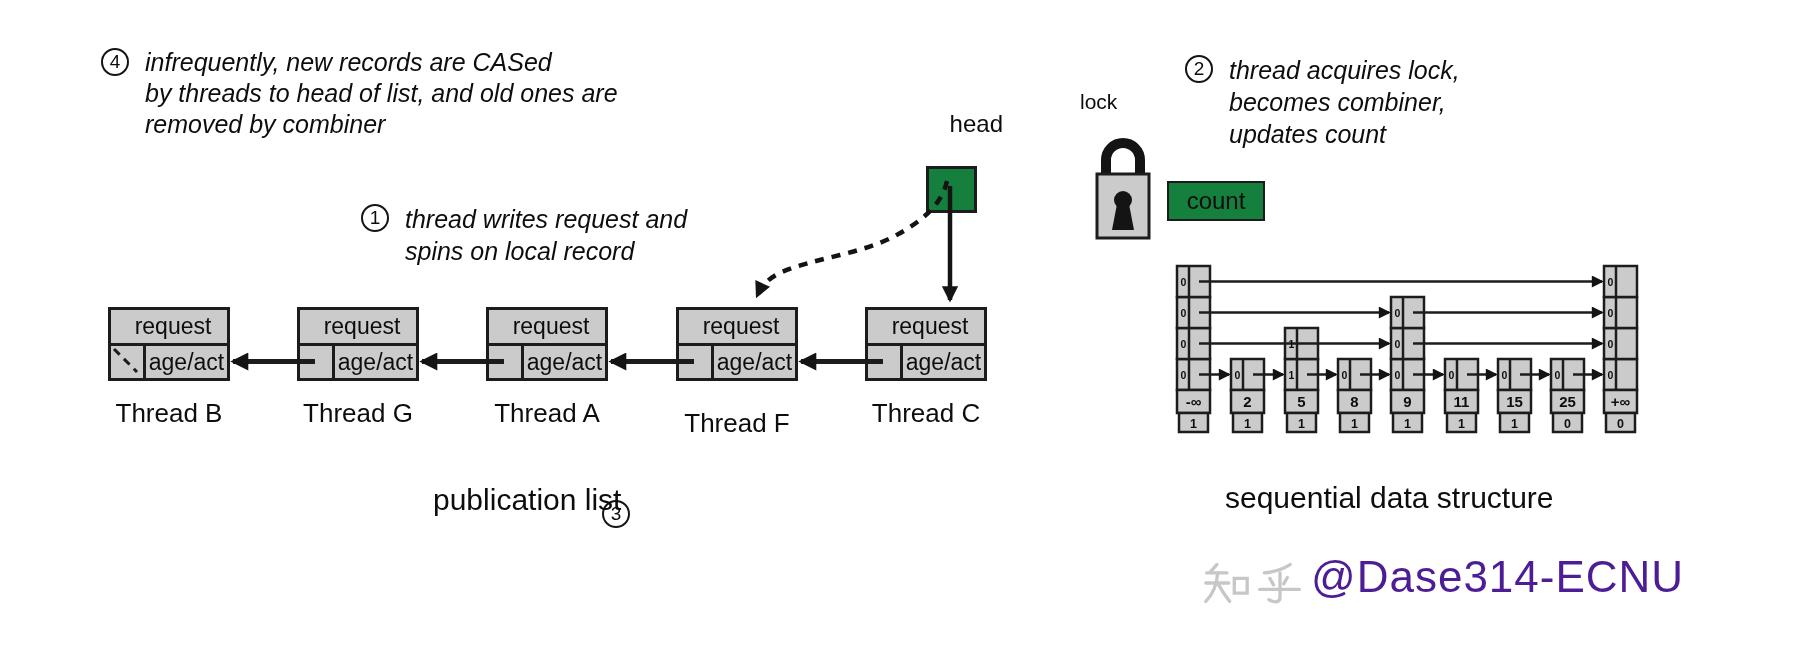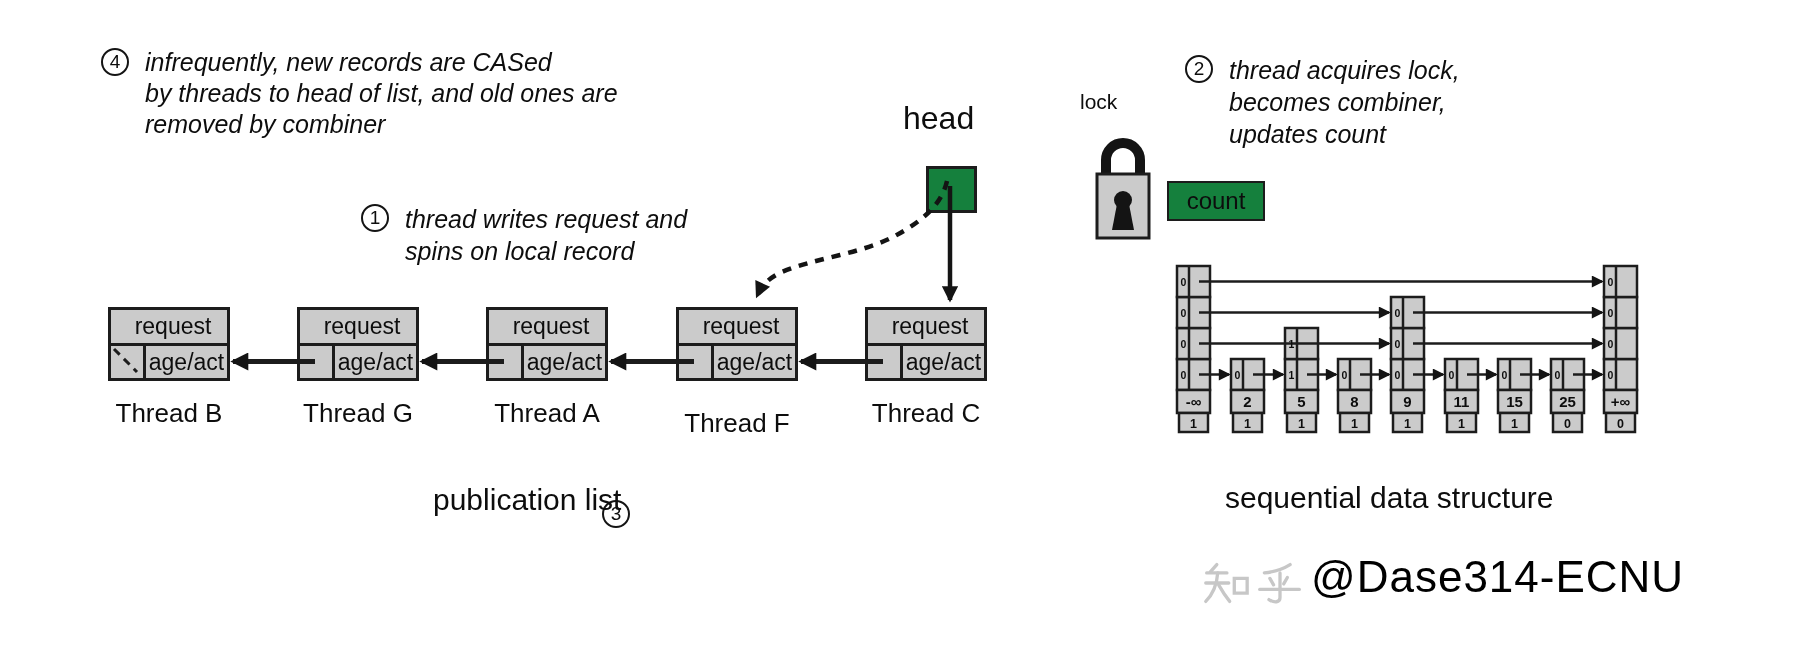--- a/index.html
+++ b/index.html
@@ -22,21 +22,21 @@
   .gbox{position:absolute;background:#15803d;border:3px solid #1c1c1c;box-sizing:border-box;}
   .countbox{display:flex;align-items:center;justify-content:center;font-size:24px;border-width:2.5px;}
   
   .record{position:absolute;width:122px;height:74px;background:#cbcbcb;border:3px solid #1c1c1c;box-sizing:border-box;}
   .rtop{height:33px;border-bottom:3px solid #1c1c1c;display:flex;align-items:center;justify-content:center;font-size:23px;padding-left:8px;}
   .rbot{display:flex;height:32px;justify-content:flex-end;}
   .rptr{width:32px;border-right:3px solid #1c1c1c;position:relative;flex:none;}
   .rage{flex:1;display:flex;align-items:center;justify-content:center;font-size:23px;}
   .tlabel{position:absolute;width:160px;text-align:center;font-size:26px;}
   #overlay{position:absolute;left:0;top:0;z-index:5;pointer-events:none;}
-  .watermark{position:absolute;color:#000000;}
+  .watermark{position:absolute;color:#4c1d95;}
   .wm-handle{font-size:44px;letter-spacing:1px;}
 </style>
 </head>
 <body>
 
 <div class="canvas" id="canvas">
 
   <div class="ann" style="left:101px;top:47px">
     <span class="circ">4</span>
     <div class="annlines">
@@ -60,21 +60,21 @@
       <div>thread acquires lock,</div>
       <div>becomes combiner,</div>
       <div>updates count</div>
     </div>
   </div>
 
   <div class="ann" style="left:602px;top:499px">
     <span class="circ">3</span>
   </div>
 
-  <div class="lbl" style="left:903px;top:100px;width:100px;text-align:left;font-size:32px;">head</div>
+  <div class="lbl" style="left:903px;top:110px;width:100px;text-align:right;font-size:24px;">head</div>
   <div class="gbox" style="left:926px;top:166px;width:51px;height:47px;"></div>
 
   <div class="lbl" style="left:1080px;top:90px;font-size:21px;">lock</div>
   <svg style="position:absolute;left:1090px;top:128px;" width="70" height="115" viewBox="0 0 70 115">
     <path d="M16 48 V32 a17 17 0 0 1 34 0 V48" fill="none" stroke="#141414" stroke-width="10"></path>
     <rect x="7" y="46" width="52" height="64" fill="#cbcbcb" stroke="#1c1c1c" stroke-width="3"></rect>
     <circle cx="33" cy="72" r="9" fill="#141414"></circle>
     <polygon points="27,76 39,76 44,102 22,102" fill="#141414"></polygon>
   </svg>
 

